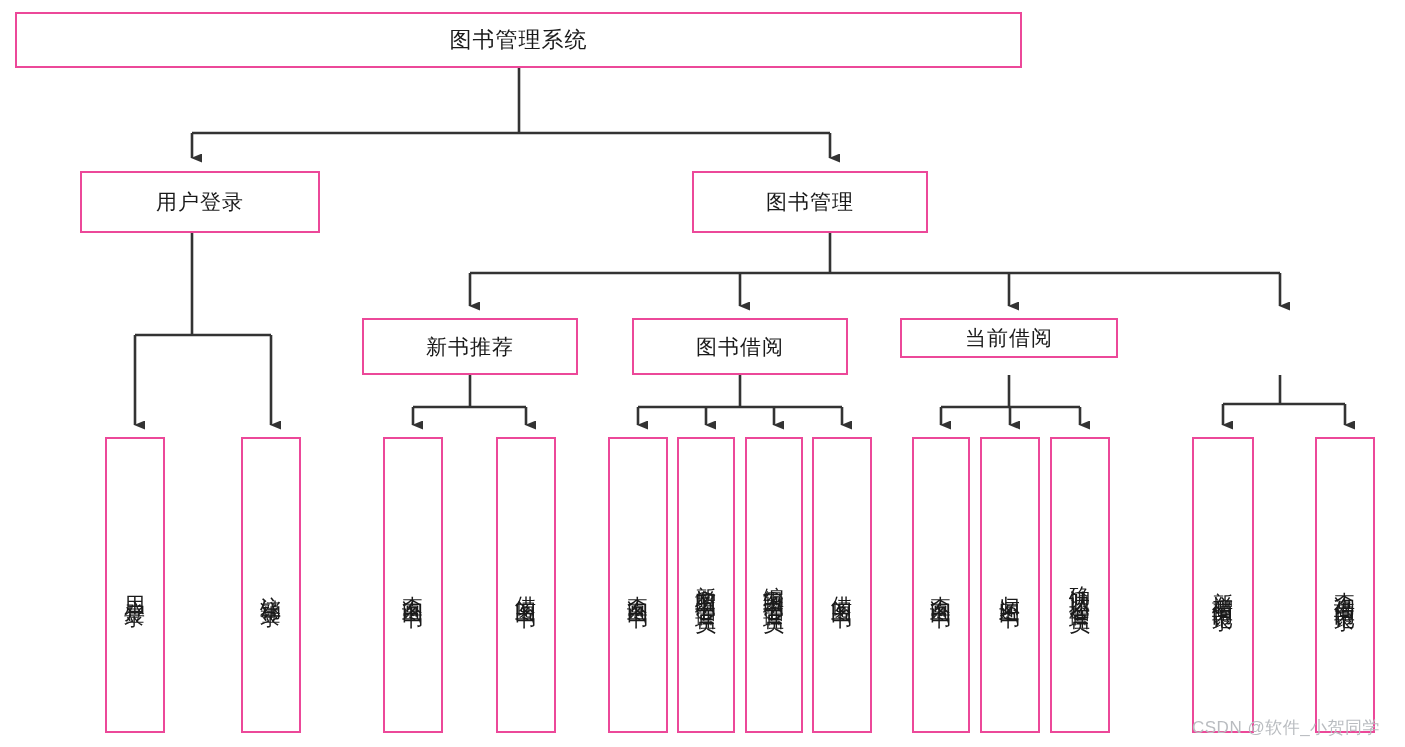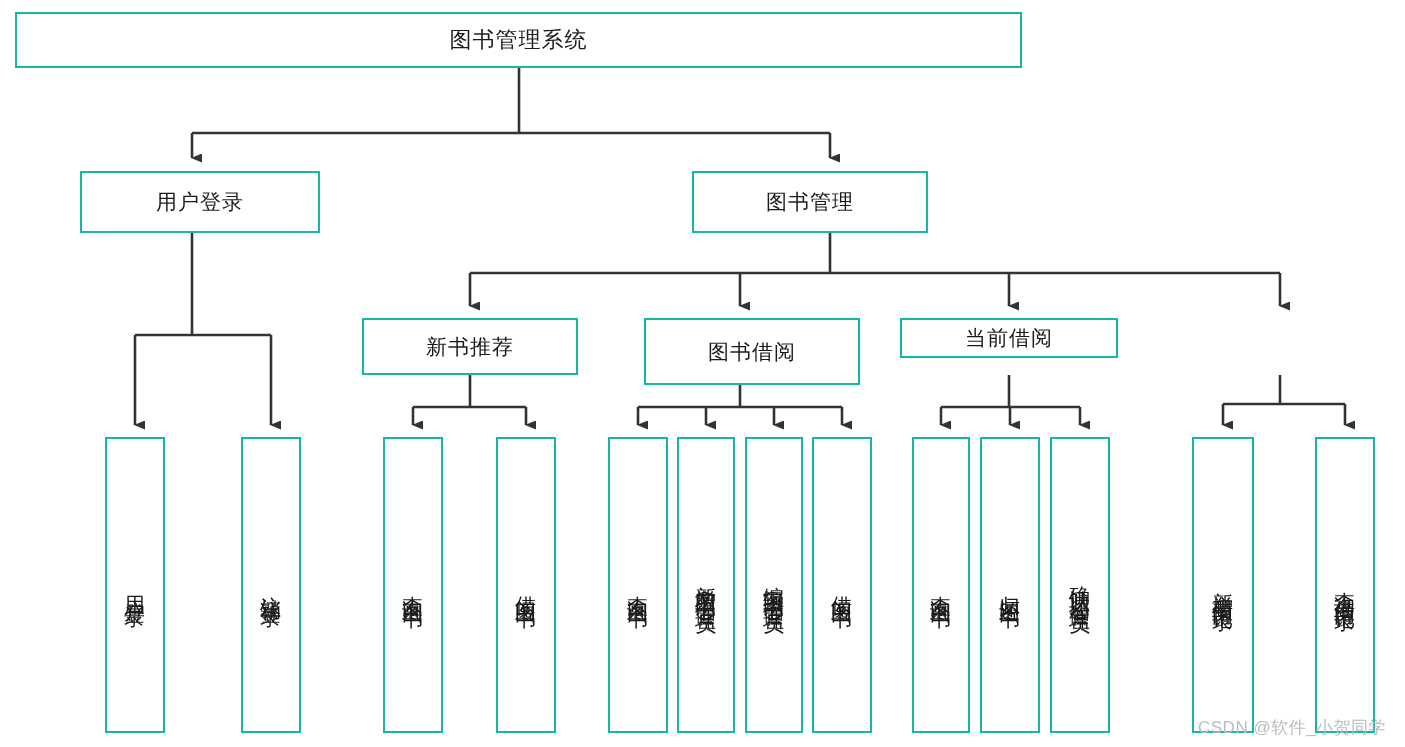--- a/index.html
+++ b/index.html
@@ -20,21 +20,21 @@
   svg.wires {
     position: absolute;
     left: 0;
     top: 0;
     width: 1405px;
     height: 747px;
   }
   .node {
     position: absolute;
     box-sizing: border-box;
-    border: 2px solid #14b8a6;
+    border: 2px solid #ec4899;
     background: #ffffff;
     display: flex;
     align-items: center;
     justify-content: center;
     color: #1a1a1a;
   }
   .node.horiz {
     font-size: 21px;
     letter-spacing: 1px;
   }
@@ -123,21 +123,21 @@
   <div class="node horiz" style="left:80px; top:171px; width:240px; height:62px;">
     <span>用户登录</span>
   </div>
   <div class="node horiz" style="left:692px; top:171px; width:236px; height:62px;">
     <span>图书管理</span>
   </div>
 
   <div class="node horiz" style="left:362px; top:318px; width:216px; height:57px;">
     <span>新书推荐</span>
   </div>
-  <div class="node horiz" style="left:632px; top:318px; width:216px; height:67px;margin-left:12px;">
+  <div class="node horiz" style="left:632px; top:318px; width:216px; height:57px;">
     <span>图书借阅</span>
   </div>
   <div class="node horiz" style="left:900px; top:318px; width:218px; height:40px;">
     <span>当前借阅</span>
   </div>
 
   <div class="node vert" style="left:105px; top:437px; width:60px; height:296px;">
     <span class="vtext">用户登录</span>
   </div>
   <div class="node vert" style="left:241px; top:437px; width:60px; height:296px;">
@@ -174,15 +174,15 @@
     <span class="vtext">确认归还（管理员）</span>
   </div>
 
   <div class="node vert" style="left:1192px; top:437px; width:62px; height:296px;">
     <span class="vtext">新增借阅记录</span>
   </div>
   <div class="node vert" style="left:1315px; top:437px; width:60px; height:296px;">
     <span class="vtext">查询借阅记录</span>
   </div>
 
-  <div class="watermark" style="left:1192px; top:716px;padding-left:6px;">CSDN @软件_小贺同学</div>
+  <div class="watermark" style="left:1192px; top:716px;">CSDN @软件_小贺同学</div>
 
 </div>
 
 </body></html>

